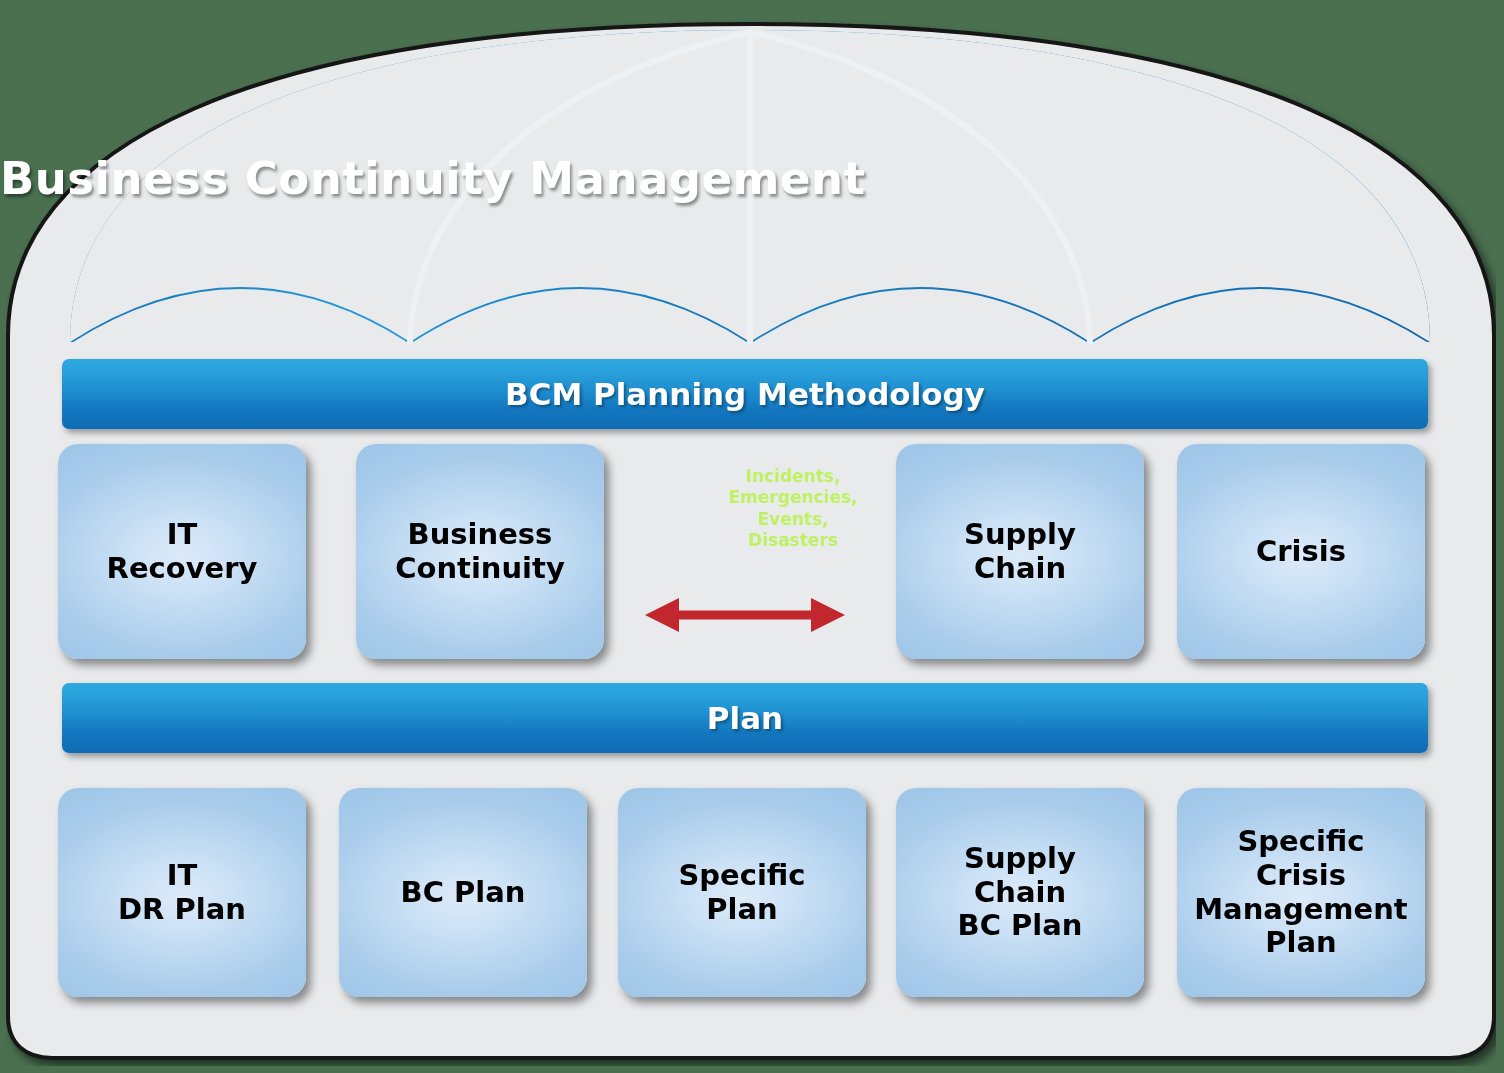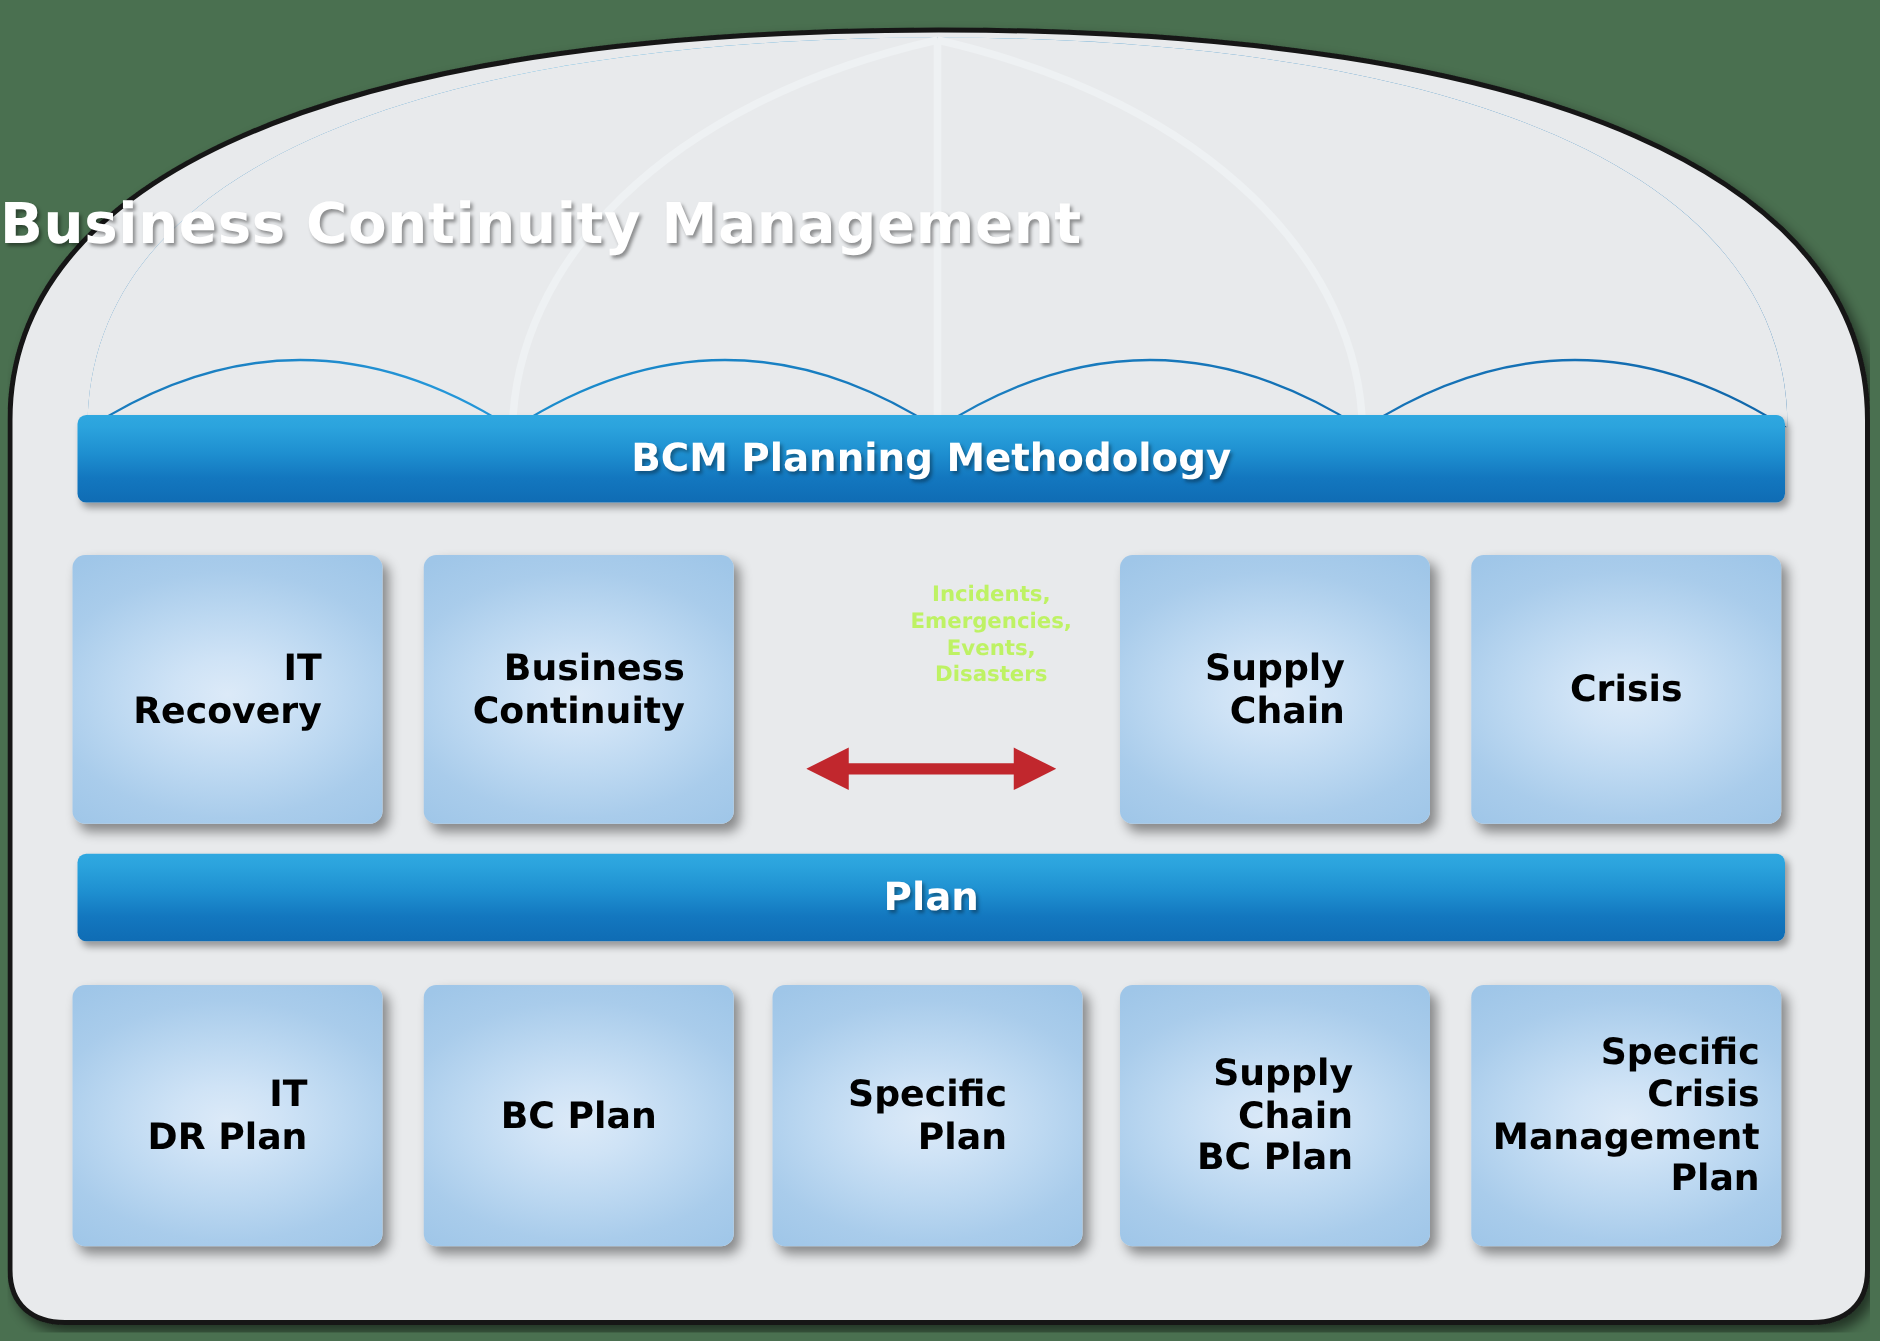--- a/index.html
+++ b/index.html
@@ -71,39 +71,39 @@
     display: flex;
     align-items: center;
     justify-content: center;
   }
   .banner-label {
     color: #ffffff;
     font-size: 31px;
     font-weight: bold;
     text-shadow: 2px 2px 3px rgba(0,0,0,0.35);
   }
-  #banner-methodology { top: 332px; }
+  #banner-methodology { top: 359px; }
   #banner-plan { top: 683px; }
 
   
   .box {
     position: absolute;
-    border-radius: 10px;
+    border-radius: 20px;
     background:
       radial-gradient(ellipse 78% 62% at 50% 52%,
         #dceaf8 0%,
         #cfe3f6 22%,
         #bcd8f1 48%,
         #a9cceb 74%,
         #9fc6e8 100%);
     box-shadow: 5px 6px 9px rgba(0,0,0,0.42);
     display: flex;
     align-items: center;
     justify-content: center;
-    text-align: right;
+    text-align: center;
     color: #000000;
     font-size: 29px;
     font-weight: bold;
     line-height: 1.16;
     box-sizing: border-box;
     padding: 4px 6px;
   }
   .box.row-mid { top: 444px; height: 215px; }
   .box.row-bot { top: 788px; height: 209px; }
   .box .label { white-space: pre-line; }
@@ -218,21 +218,21 @@
   <div class="umbrella-title">Business Continuity Management</div>
 
   <div class="banner" id="banner-methodology">
     <span class="banner-label">BCM Planning Methodology</span>
   </div>
 
   <div class="box row-mid" style="left:58px;width:248px">
     <span class="label">IT
 Recovery</span>
   </div>
-  <div class="box row-mid" style="left:339px;width:248px">
+  <div class="box row-mid" style="left:356px;width:248px">
     <span class="label">Business
 Continuity</span>
   </div>
   <div class="box row-mid" style="left:896px;width:248px">
     <span class="label">Supply
 Chain</span>
   </div>
   <div class="box row-mid" style="left:1177px;width:248px">
     <span class="label">Crisis</span>
   </div>

